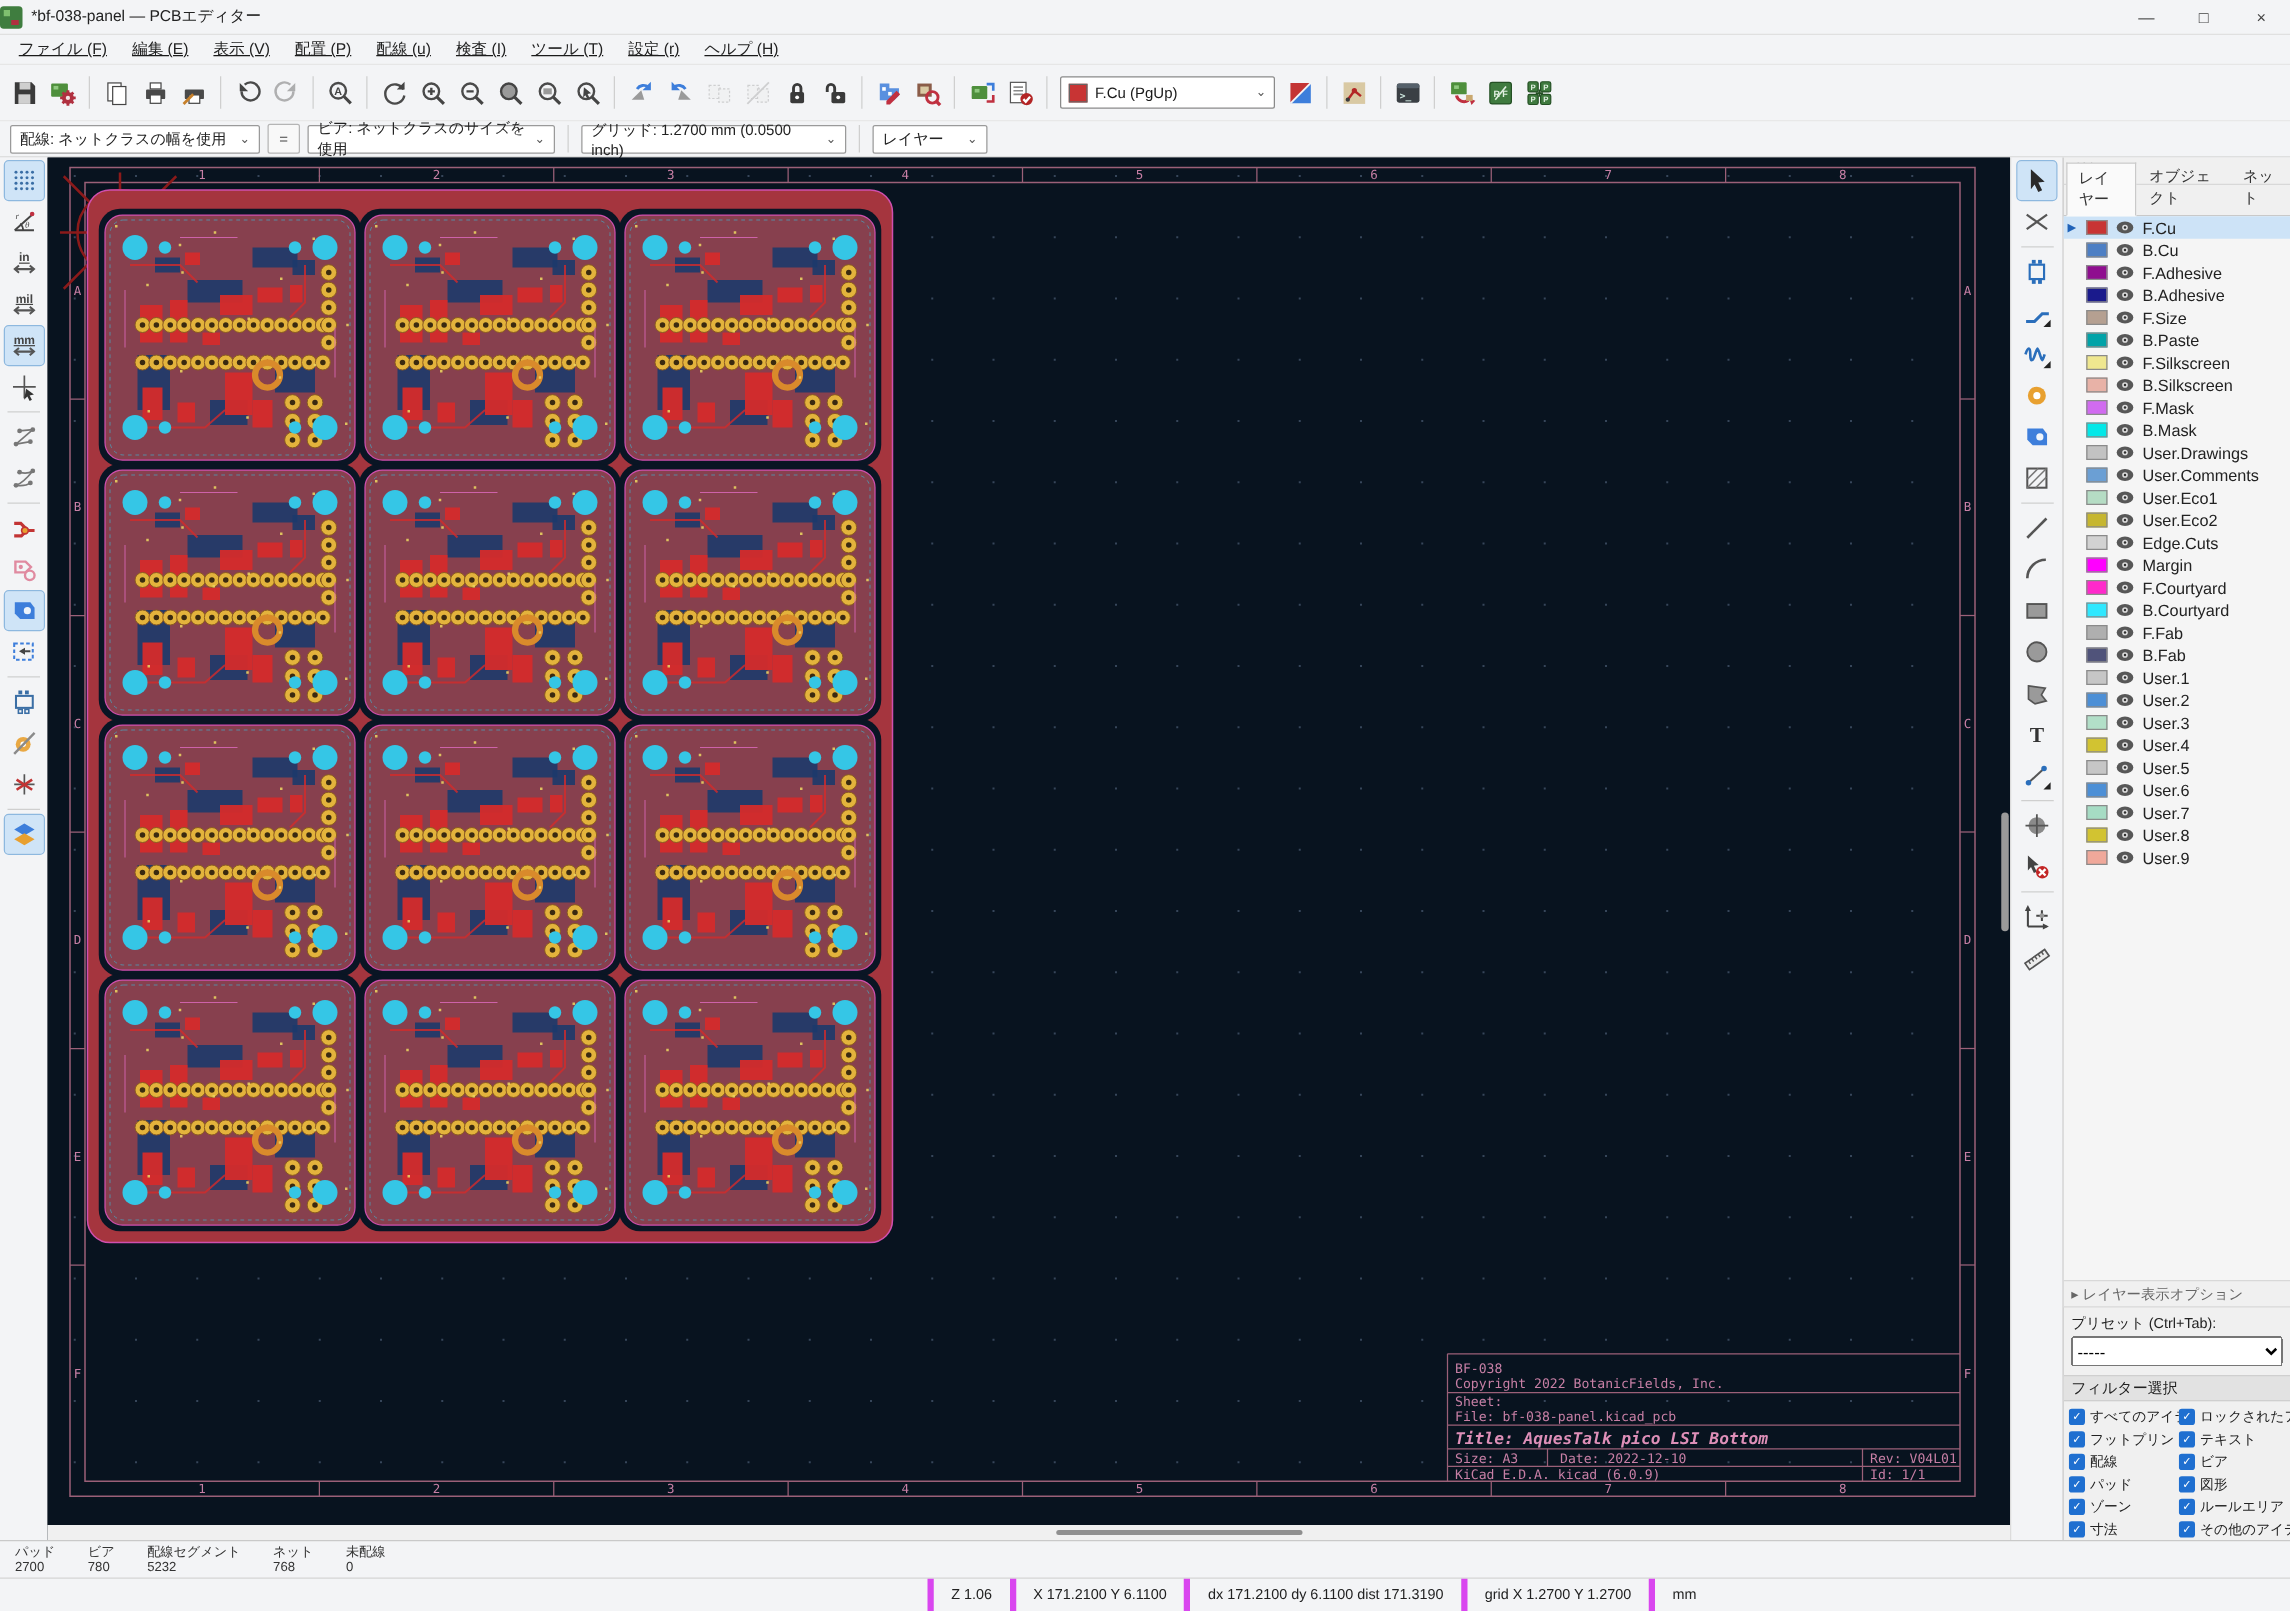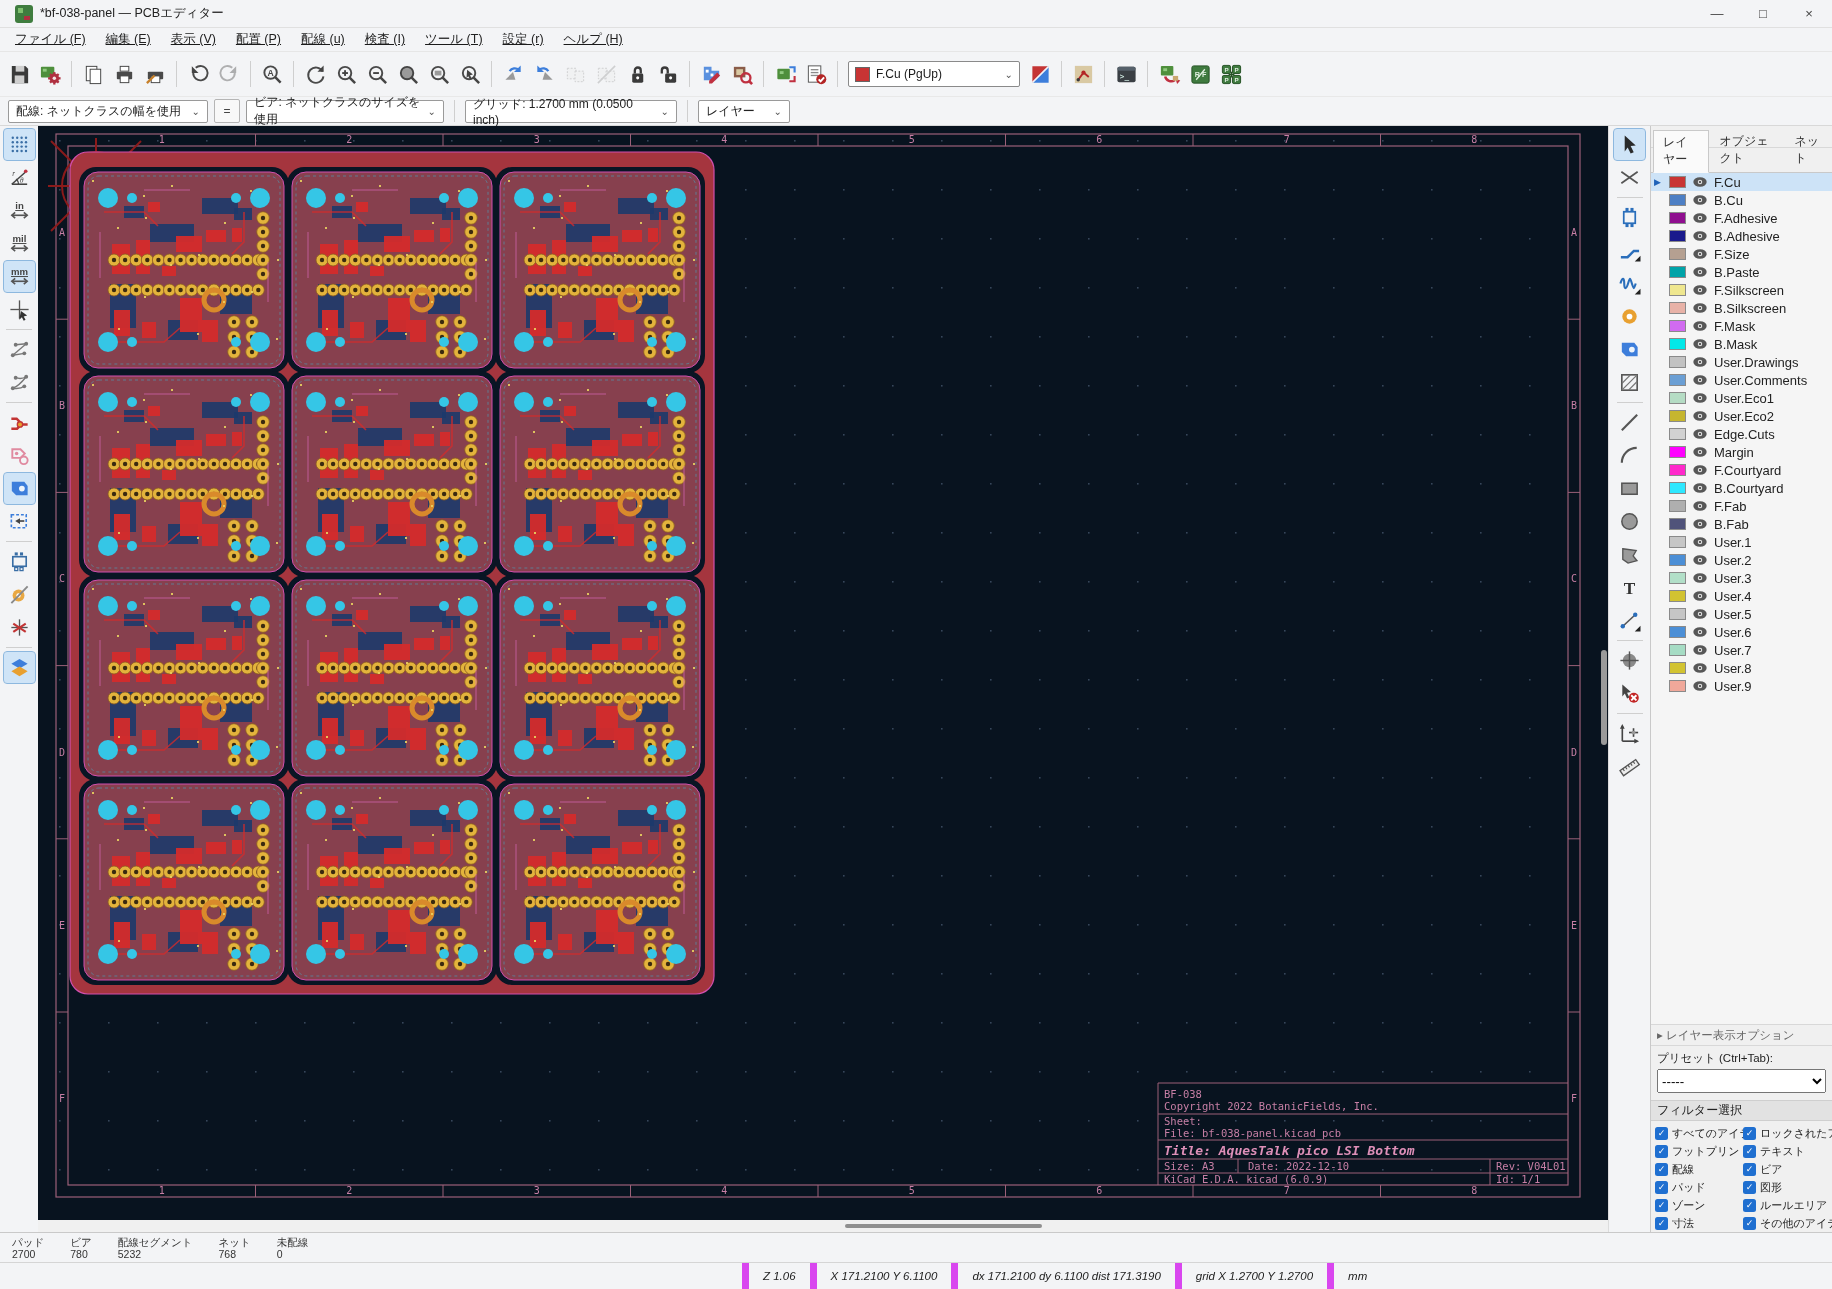--- a/index.html
+++ b/index.html
@@ -1,20 +1,20 @@
 <!DOCTYPE html>
 <html><head>
 <meta charset="utf-8">
 <style>
   * { margin:0; padding:0; box-sizing:border-box; }
   html,body { width:1832px; height:1289px; overflow:hidden;
     font-family:"Liberation Sans","DejaVu Sans",sans-serif; font-size:12px; color:#1a1a1a;
     background:#eef0f2; }
   
-  .titlebar { height:28px; background:#f3f4f6; display:flex; align-items:center; padding-left:15px;
+  .titlebar { height:28px; background:#f3f4f6; display:flex; align-items:center; padding-left:0;
     border-bottom:1px solid #e0e0e0; }
   .app-ico { width:18px; height:18px; border-radius:3px; background:#3f7d3f; position:relative; margin-right:7px; }
   .app-ico:before { content:""; position:absolute; left:3px; top:3px; width:5px; height:5px; background:#7fc06f; }
   .app-ico:after { content:""; position:absolute; right:3px; bottom:3px; width:6px; height:4px; background:#b03040; }
   .title-text { font-size:12.5px; color:#222; }
   .win-controls { margin-left:auto; display:flex; height:100%; }
   .win-btn { width:46px; display:flex; align-items:center; justify-content:center; font-size:13px; color:#444; }
   
   .menubar { height:24px; background:#f3f4f6; display:flex; align-items:center; padding-left:6px; gap:2px;
     border-bottom:1px solid #e6e6e6;text-decoration:underline; }
@@ -75,21 +75,21 @@
   .chk-item { display:flex; align-items:center; gap:4px; height:17px; overflow:hidden; }
   .chk-box { min-width:13px; width:13px; height:13px; background:#1f6fd0; border-radius:2.5px;
     display:flex; align-items:center; justify-content:center; color:#fff; font-size:9px; line-height:9px; }
   .chk-label { font-size:11px; color:#222; white-space:nowrap; }
   
   .status-counts { height:30px; background:#f3f4f6; border-top:1px solid #c9c9c9; display:flex; padding-left:12px; }
   .sc-item { display:flex; flex-direction:column; justify-content:center; margin-right:26px; }
   .sc-label { font-size:10.5px; color:#333; line-height:12px; }
   .sc-value { font-size:10.5px; color:#333; line-height:12px; }
   .statusbar { height:27px; background:#f3f4f6; border-top:1px solid #d5d5d5; display:flex; align-items:stretch; font-size:11.5px; color:#222; }
-  .sb-field { display:flex; align-items:center; padding:0 14px; border-left:7px solid #d946ef; white-space:nowrap;font-style:italic; }
+  .sb-field { display:flex; align-items:center; padding:0 14px; border-left:5px solid #d946ef; white-space:nowrap; }
   .sb-spacer { width:742px; }
 </style>
 </head>
 <body>
 
 <div class="titlebar">
   <div class="app-ico"></div>
   <div class="title-text">*bf-038-panel — PCBエディター</div>
   <div class="win-controls">
     <div class="win-btn">—</div>

